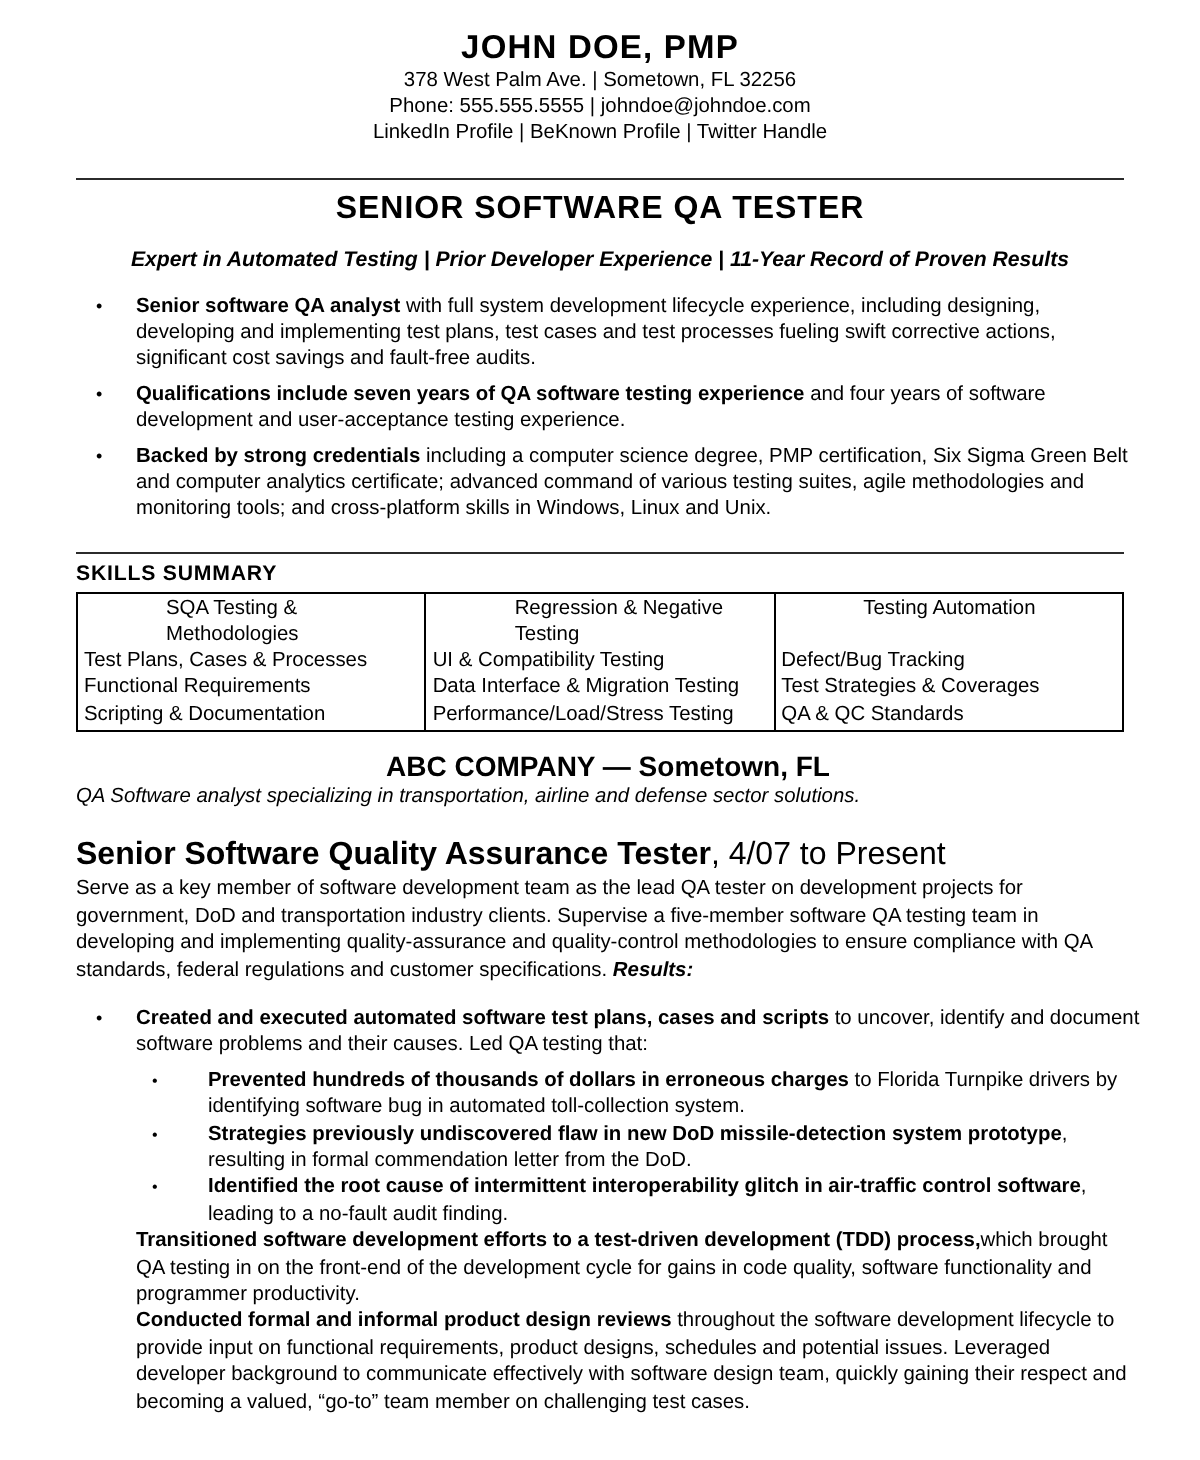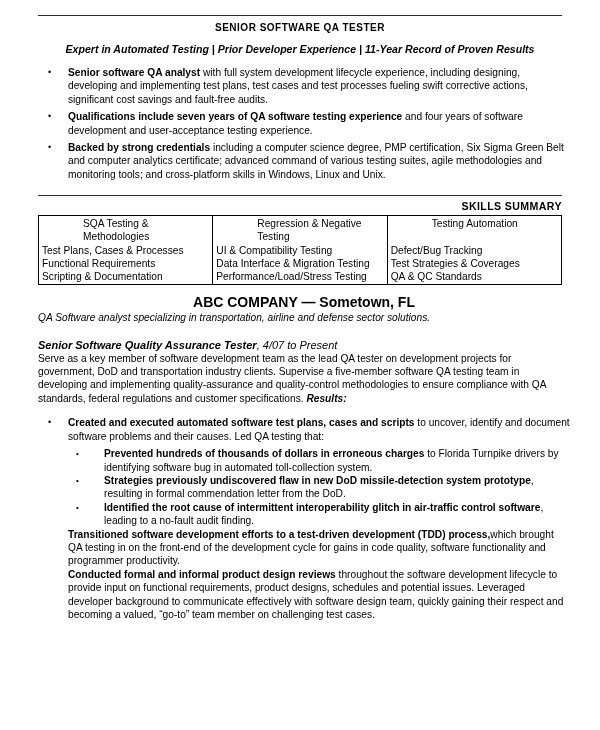--- a/index.html
+++ b/index.html
@@ -38,21 +38,21 @@
     line-height: 13.2px;
   }
 
   
   .rule {
     border-top: 1.3px solid #2b2b2b;
     margin: 0 38px 0 38px;
   }
   .section-title {
     text-align: center;
-    font-size: 10px;
+    font-size: 16px;
     font-weight: bold;
     letter-spacing: 0.5px;
     margin-top: 6px;
   }
   .tagline {
     text-align: center;
     font-size: 10.6px;
     font-weight: bold;
     font-style: italic;
     margin-top: 10px;
@@ -82,21 +82,21 @@
     line-height: 13.4px;
     text-align: left;
   }
   .bullet-text b { font-weight: bold; }
 
   
   .skills-wrap {
     margin: 14px 38px 0 38px;
   }
   .skills-heading {
-    text-align: right;
+    text-align: left;
     font-size: 10.6px;
     font-weight: bold;
     letter-spacing: 0.4px;
     margin-bottom: 3px;
   }
   table.skills {
     border-collapse: collapse;
     width: 100%;
     table-layout: fixed;
     border: 1.2px solid #000;
@@ -124,23 +124,22 @@
     margin-top: 9px;
     text-align: center;
   }
   .company-desc {
     font-size: 10.2px;
     font-style: italic;
     line-height: 13.4px;
     margin-top: 1px;
   }
   .job-title {
-    font-size: 11px;
+    font-size: 16px;
     margin-top: 14px;
-    font-style: italic;
   }
   .job-title b { font-weight: bold; }
   .job-para {
     font-size: 10.2px;
     line-height: 13.4px;
     margin-top: 1px;
     text-align: left;
   }
   .job-para i.results {
     font-weight: bold;
@@ -171,20 +170,26 @@
     font-size: 10.2px;
     line-height: 13.4px;
     margin-top: 0px;
   }
 </style>
 </head>
 <body>
 
 <div class="page">
 
+  <div class="header">
+    <div class="name">JOHN DOE, PMP</div>
+    <div class="contact-line">378 West Palm Ave. | Sometown, FL 32256</div>
+    <div class="contact-line">Phone: 555.555.5555 | johndoe@johndoe.com</div>
+    <div class="contact-line">LinkedIn Profile | BeKnown Profile | Twitter Handle</div>
+  </div>
 
   <div style="margin-top:15px;">
     <div class="rule"></div>
     <div class="section-title">SENIOR SOFTWARE QA TESTER</div>
     <div class="tagline">Expert in Automated Testing | Prior Developer Experience | 11-Year Record of Proven Results</div>
   </div>
 
   <div class="summary">
     <div class="bullet-row">
       <div class="bullet-mark">•</div>

